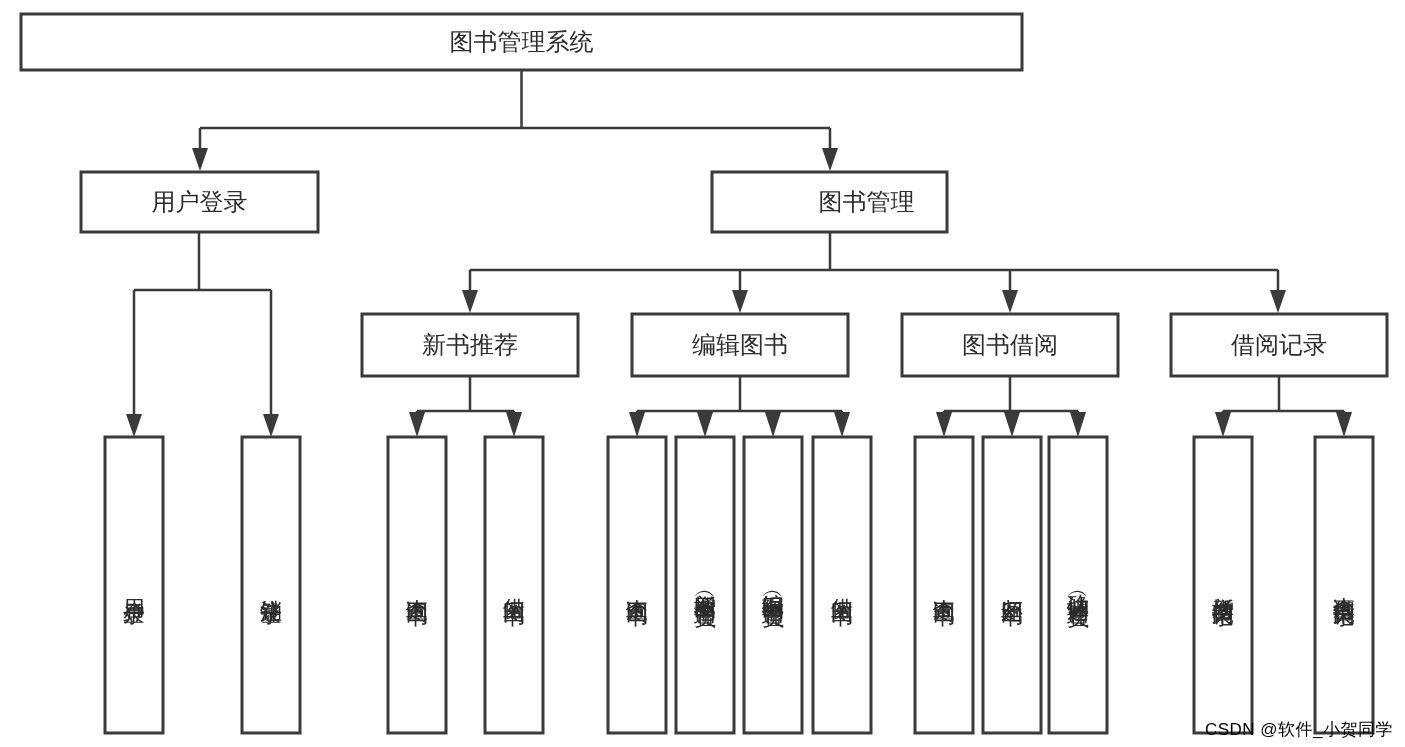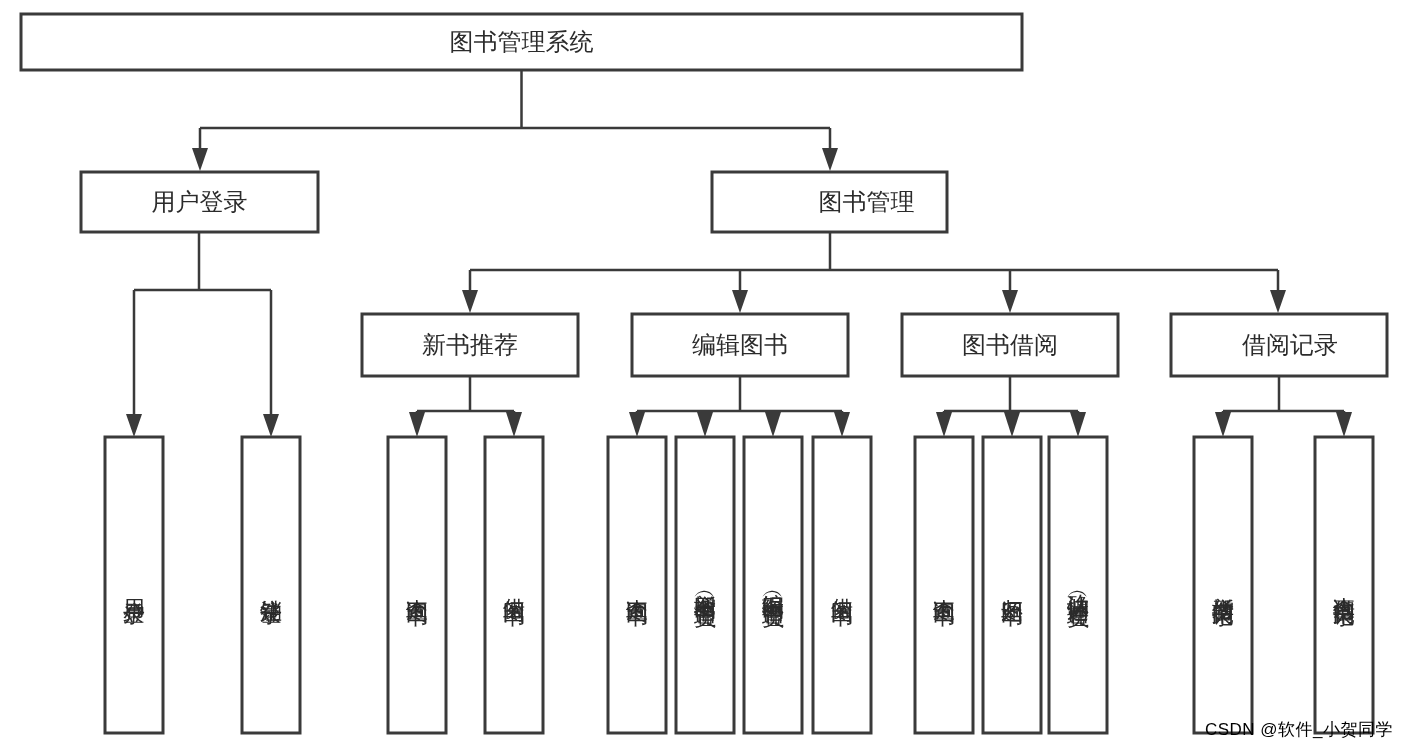--- a/index.html
+++ b/index.html
@@ -148,21 +148,21 @@
   </svg>
 
   <div class="top-label-wrap" style="left:21px; top:14px; width:1001px; height:56px;">图书管理系统</div>
 
   <div class="mid-label-wrap" style="left:81px; top:172px; width:237px; height:60px;">用户登录</div>
   <div class="mid-label-wrap" style="left:712px; top:172px; width:235px; height:60px;margin-left:37px;">图书管理</div>
 
   <div class="mid-label-wrap" style="left:362px; top:314px; width:216px; height:62px;">新书推荐</div>
   <div class="mid-label-wrap" style="left:632px; top:314px; width:216px; height:62px;">编辑图书</div>
   <div class="mid-label-wrap" style="left:902px; top:314px; width:216px; height:62px;">图书借阅</div>
-  <div class="mid-label-wrap" style="left:1171px; top:314px; width:216px; height:62px;padding-left:11px;">借阅记录</div>
+  <div class="mid-label-wrap" style="left:1171px; top:314px; width:216px; height:62px;">借阅记录</div>
 
   <div class="leaf-label-wrap" style="left:105px; top:437px; width:58px; height:296px;">用户登录</div>
   <div class="leaf-label-wrap" style="left:242px; top:437px; width:58px; height:296px;">注销登录</div>
 
   <div class="leaf-label-wrap" style="left:388px; top:437px; width:58px; height:296px;">查询图书</div>
   <div class="leaf-label-wrap" style="left:485px; top:437px; width:58px; height:296px;">借阅图书</div>
 
   <div class="leaf-label-wrap" style="left:608px; top:437px; width:58px; height:296px;">查询图书</div>
   <div class="leaf-label-wrap" style="left:676px; top:437px; width:58px; height:296px;">新增图书（管理员）</div>
   <div class="leaf-label-wrap" style="left:744px; top:437px; width:58px; height:296px;">编辑图书（管理员）</div>

